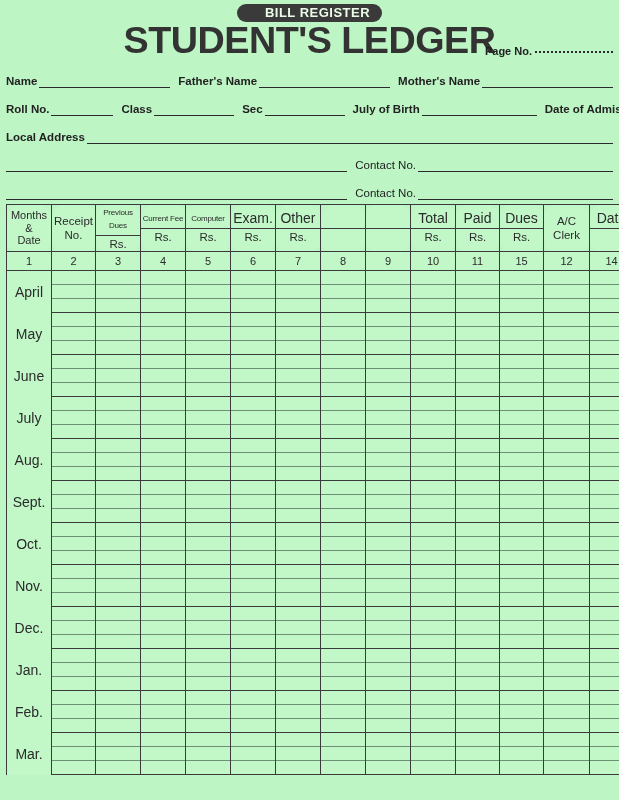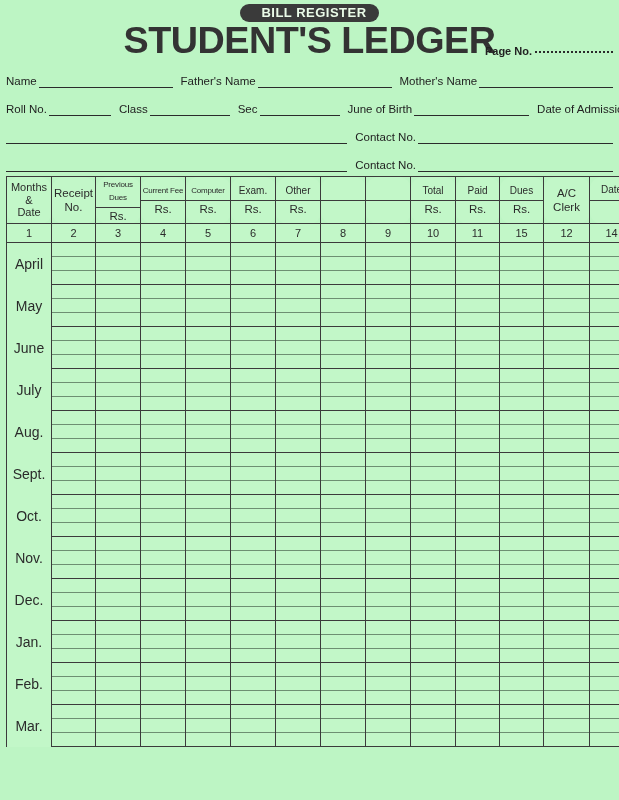--- a/index.html
+++ b/index.html
@@ -29,21 +29,21 @@
     padding-top: 3px;
     height: 19px;
   }
   .badge {
     display: inline-block;
     background: #3a3a3a;
     color: #eafbe8;
     font-weight: bold;
     font-size: 13px;
     letter-spacing: 0.5px;
-    padding: 2px 12px 3px 21px;
+    padding: 2px 12px 3px 28px;
     border-radius: 9px;
     line-height: 1;
   }
   .title-row {
     position: relative;
     height: 38px;
   }
   .title {
     text-align: center;
     font-size: 37px;
@@ -75,21 +75,21 @@
     padding: 0 6px;
   }
   .frow {
     display: flex;
     align-items: flex-end;
     height: 28px;
     white-space: nowrap;
   }
   .flabel {
     font-size: 11.5px;
-    font-weight: normal;
+    font-weight: bold;
     line-height: 14px;
     padding-right: 2px;
   }
   .fline {
     flex: 1 1 auto;
     border-bottom: 1.6px solid #2b2b2b;
     height: 9px;
     margin-right: 8px;
   }
   .fline.last { margin-right: 0; }
@@ -138,21 +138,21 @@
     background: #c2f7c8;
   }
   th.hcell {
     height: 46px;
     font-size: 11.5px;
     line-height: 13px;
     border-radius: 12px;
   }
   th.hcell .htop {
     display: block;
-    font-size: 10px;
+    font-size: 14px;
   }
   th.hcell .htop.small {
     font-size: 8px;
     letter-spacing: -0.2px;
   }
   th.hcell .hsep {
     display: block;
     border-top: 1.4px solid #3b3b3b;
     margin-top: 3px;
     padding-top: 2px;
@@ -205,26 +205,30 @@
       <span class="fline last"></span>
     </div>
 
     <div class="frow">
       <span class="flabel">Roll No.</span>
       <span class="fline w-sm"></span>
       <span class="flabel">Class</span>
       <span class="fline w-md"></span>
       <span class="flabel">Sec</span>
       <span class="fline w-md"></span>
-      <span class="flabel">June of Birth</span>
+      <span class="flabel">July of Birth</span>
       <span class="fline w-lg"></span>
       <span class="flabel">Date of Admission</span>
       <span class="fline last"></span>
     </div>
 
+    <div class="frow">
+      <span class="flabel">Local Address</span>
+      <span class="fline last"></span>
+    </div>
 
     <div class="addr-row-2">
       <span class="grow"></span>
       <span class="contact-label">Contact No.</span>
       <span class="contact-line"></span>
     </div>
 
 
     <div class="addr-row-2">
       <span class="grow"></span>

